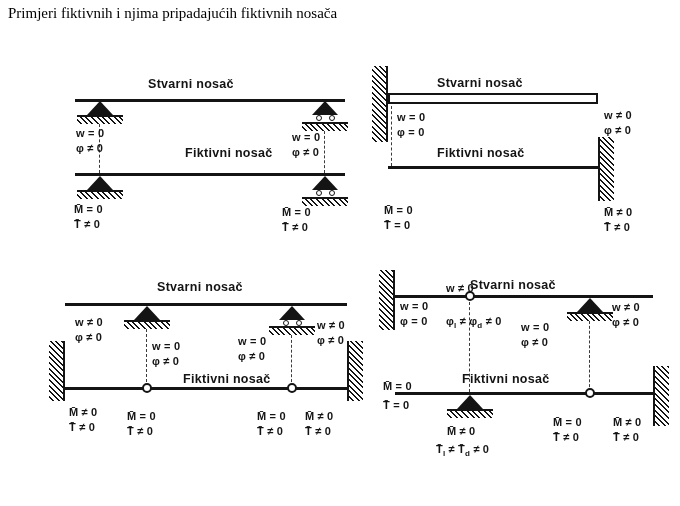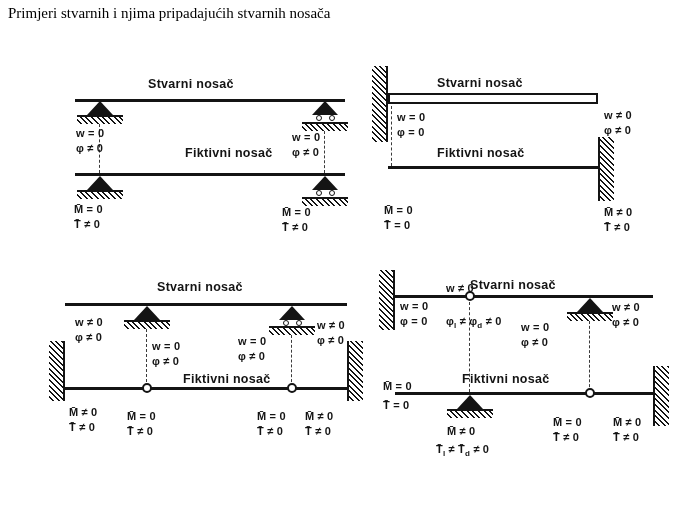--- a/index.html
+++ b/index.html
@@ -22,21 +22,21 @@
   .hinge { position: absolute; width: 10px; height: 10px; border: 2px solid #141414; border-radius: 50%; background: #fff; }
   .rollers { position: absolute; display: flex; gap: 7px; }
   .roller { width: 6px; height: 6px; border: 1.5px solid #141414; border-radius: 50%; background: #fff; }
   sub { font-size: 8px; }
 </style>
 </head>
 <body>
 
 <div id="canvas">
 
-  <div class="title">Primjeri stvarnih i njima pripadajućih stvarnih nosača</div>
+  <div class="title">Primjeri fiktivnih i njima pripadajućih fiktivnih nosača</div>
 
   <div class="layer">
     <div class="lbl" style="left:148px;top:77px">Stvarni nosač</div>
     <div class="beam" style="left:75px;top:99px;width:270px"></div>
 
     <div class="tri" style="left:87px;top:101px"></div>
     <div class="ground" style="left:77px;top:115px;width:46px"></div>
 
     <div class="tri" style="left:312px;top:101px"></div>
     <div class="rollers" style="left:316px;top:115px">

